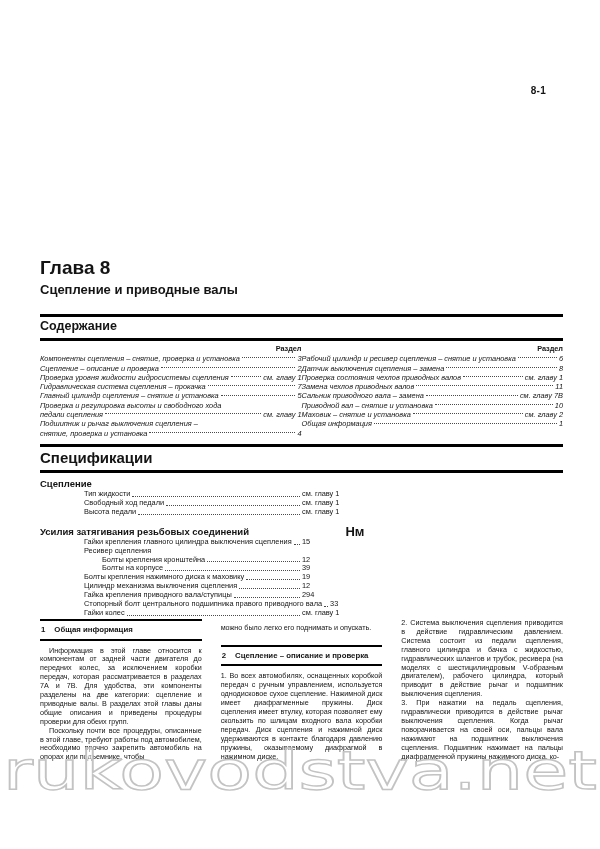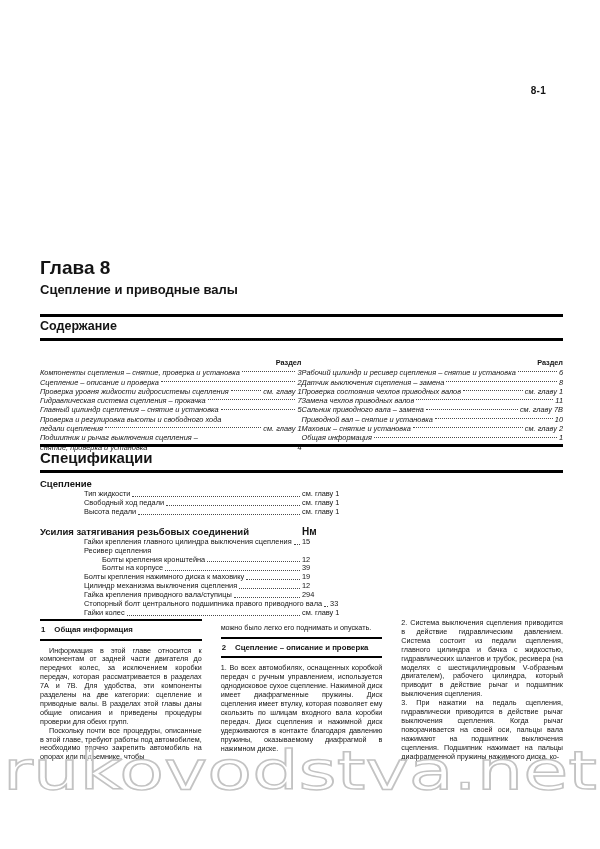--- a/index.html
+++ b/index.html
@@ -18,45 +18,45 @@
   .chapter .title{font-size:13px;font-weight:bold;line-height:22px;}
   
   .rule{left:40px;width:523px;background:#000;}
   .r1{top:314px;height:3px;}
   .r2{top:338px;height:2.5px;}
   .r3{top:444px;height:3px;}
   .r4{top:470px;height:2.5px;}
   .contents-heading{top:319px;left:40px;font-size:12.5px;font-weight:bold;}
   .spec-heading{top:449px;left:40px;font-size:15px;font-weight:bold;}
   
-  .toc{top:358px;left:40px;width:523px;display:grid;grid-template-columns:1fr 1fr;font-size:7.4px;line-height:9.3px;}
+  .toc{top:344px;left:40px;width:523px;display:grid;grid-template-columns:1fr 1fr;font-size:7.4px;line-height:9.3px;}
   .toc .col-header{text-align:right;font-weight:bold;font-size:7.3px;margin-bottom:1px;}
   .toc-row{display:flex;align-items:center;font-style:italic;}
   .toc-row .t{white-space:nowrap;}
   .toc-row .dots{flex:1;min-width:6px;border-bottom:1px dotted #4a4a4a;margin:0 2px 2px 2px;}
   .toc-row .ref{white-space:nowrap;}
   
   .specs{top:478px;left:40px;width:523px;font-size:7.4px;line-height:8.9px;}
   .spec-group{margin-bottom:9px;}
   .spec-title-row{display:flex;width:368px;font-weight:bold;font-size:9.5px;line-height:11px;margin-bottom:1px;}
-  .spec-title-row .unit{width:106px;flex:none;font-size:10px;align-self:flex-end;}
+  .spec-title-row .unit{width:106px;flex:none;font-size:13px;align-self:flex-end;text-align:center;}
   .spec-title-row .gt{flex:1;}
   .spec-row{display:flex;align-items:flex-end;width:368px;}
   .spec-row .t{white-space:nowrap;margin-left:44px;}
   .spec-row.ind .t{padding-left:18px;}
   .spec-row .dots{flex:1;min-width:4px;border-bottom:1px dotted #4a4a4a;margin:0 2px 2px 2px;}
   .spec-row .nodots{flex:1;}
   .spec-row .val{width:106px;flex:none;white-space:nowrap;}
   
   .bottom{top:619px;left:40px;width:523px;display:grid;grid-template-columns:1fr 1fr 1fr;column-gap:19px;font-size:7.2px;line-height:8.9px;text-align:justify;}
   .sec-header{border-top:2px solid #000;border-bottom:2px solid #000;padding:4px 1px;font-weight:bold;font-size:7.8px;line-height:9.5px;text-align:left;display:flex;gap:9px;margin-bottom:6px;}
   .sec-header .num{flex:none;}
   .para{margin:0 0 0 0;}
   .para.indent{text-indent:9px;}
-  .para.cont{margin-top:5px;margin-bottom:4px;}
+  .para.cont{margin-top:5px;margin-bottom:12px;}
   
   .watermark{top:742px;left:0;width:600px;height:72px;pointer-events:none;}
 </style>
 </head>
 <body>
 
 <div class="abs page-number">8-1</div>
 
 <div class="abs chapter">
   <div class="kicker">Глава 8</div>

